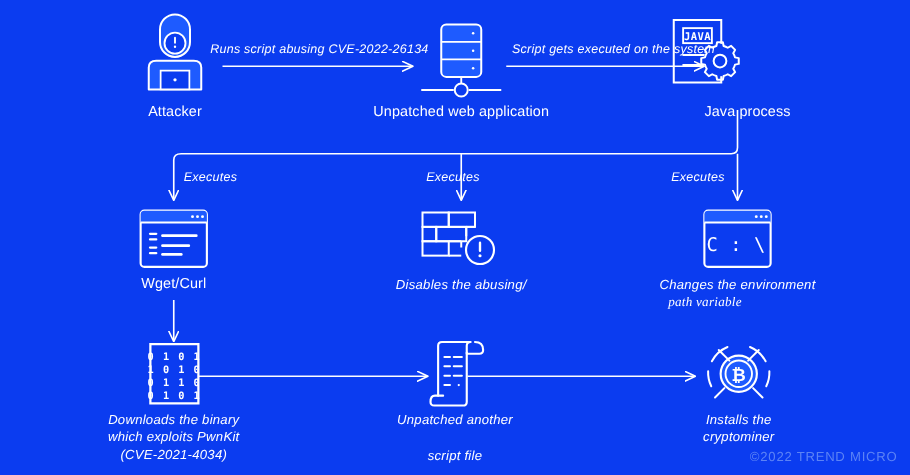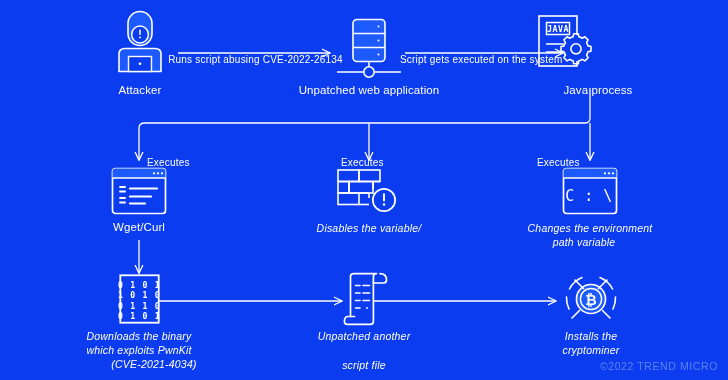--- a/index.html
+++ b/index.html
@@ -14,21 +14,21 @@
   .lbl{
     position:absolute;
     color:#ffffff;
     text-align:center;
     line-height:13px;
     white-space:pre;
     pointer-events:none;
   }
   .node-label{font-size:11.5px;letter-spacing:0.1px;}
   .flow-label{font-size:10.5px;font-style:italic;letter-spacing:0.2px;}
-  .edge-label{font-size:10px;letter-spacing:0.2px;margin-top:20px;}
+  .edge-label{font-size:10px;font-style:italic;letter-spacing:0.2px;}
   .copyright{
     position:absolute;
     font-size:10.5px;
     letter-spacing:0.6px;
     color:#5c83f5;
     right:10px;bottom:8px;
     white-space:pre;
   }
   svg{position:absolute;top:0;left:0;overflow:visible;}
   .icon-wrap{position:absolute;}
@@ -205,38 +205,38 @@
   </div>
 
   <div class="lbl node-label" style="left:80px;top:84px;width:120px;">Attacker</div>
 
   <div class="lbl node-label" style="left:289px;top:84px;width:160px;">Unpatched web application</div>
 
   <div class="lbl node-label" style="left:538px;top:84px;width:120px;">Java process</div>
 
   <div class="lbl node-label" style="left:79px;top:221px;width:120px;">Wget/Curl</div>
 
-  <div class="lbl flow-label" style="left:289px;top:222px;width:160px;">Disables the variable/</div>
+  <div class="lbl flow-label" style="left:289px;top:222px;width:160px;">Disables the abusing/</div>
 
   <div class="lbl flow-label" style="left:510px;top:222px;width:160px;text-align:center;">Changes the environment</div>
-  <div class="lbl flow-label" style="left:504px;top:236px;width:160px;">path variable</div>
+  <div class="lbl flow-label" style="left:484px;top:236px;width:160px;font-family:Liberation Serif, serif;">path variable</div>
 
   <div class="lbl flow-label" style="left:59px;top:330px;width:160px;">Downloads the binary</div>
   <div class="lbl flow-label" style="left:59px;top:344px;width:160px;">which exploits PwnKit</div>
-  <div class="lbl flow-label" style="left:74px;top:358px;width:160px;">(CVE-2021-4034)</div>
+  <div class="lbl flow-label" style="left:59px;top:358px;width:160px;">(CVE-2021-4034)</div>
 
   <div class="lbl flow-label" style="left:284px;top:330px;width:160px;">Unpatched another</div>
   <div class="lbl flow-label" style="left:284px;top:359px;width:160px;">script file</div>
 
   <div class="lbl flow-label" style="left:511px;top:330px;width:160px;">Installs the</div>
   <div class="lbl flow-label" style="left:511px;top:344px;width:160px;">cryptominer</div>
 
   <div class="lbl edge-label" style="left:168px;top:33px;width:175px;text-align:center;">Runs script abusing CVE-2022-26134</div>
 
-  <div class="lbl edge-label" style="left:400px;top:33px;width:172px;text-align:left;">Script gets executed on the system</div>
+  <div class="lbl edge-label" style="left:400px;top:33px;width:172px;text-align:right;">Script gets executed on the system</div>
 
   <div class="lbl edge-label" style="left:147px;top:136px;width:70px;text-align:left;">Executes</div>
 
   <div class="lbl edge-label" style="left:341px;top:136px;width:70px;text-align:left;">Executes</div>
 
   <div class="lbl edge-label" style="left:537px;top:136px;width:70px;text-align:left;">Executes</div>
 
   <div class="copyright">©2022 TREND MICRO</div>
 
 </div>

